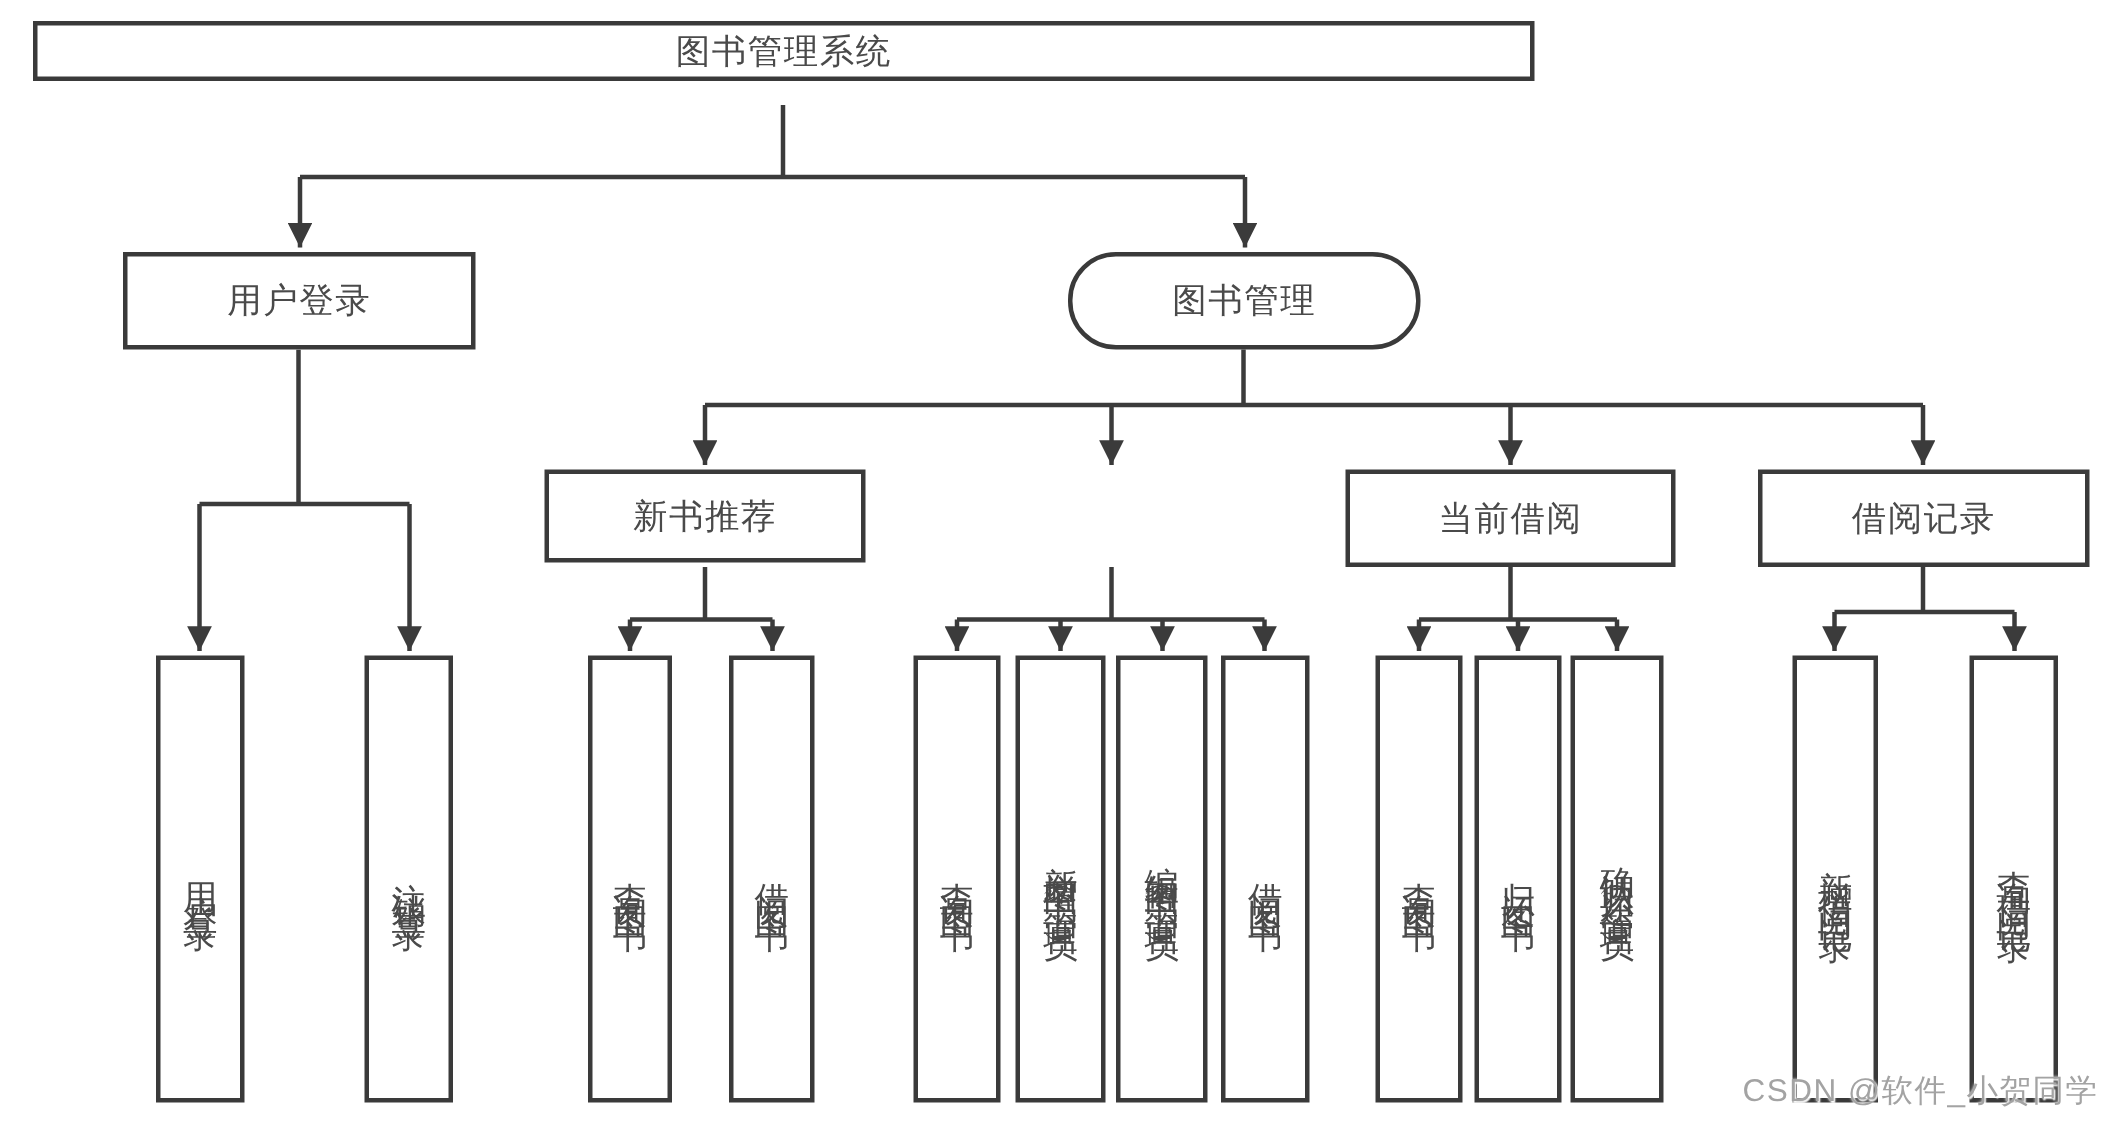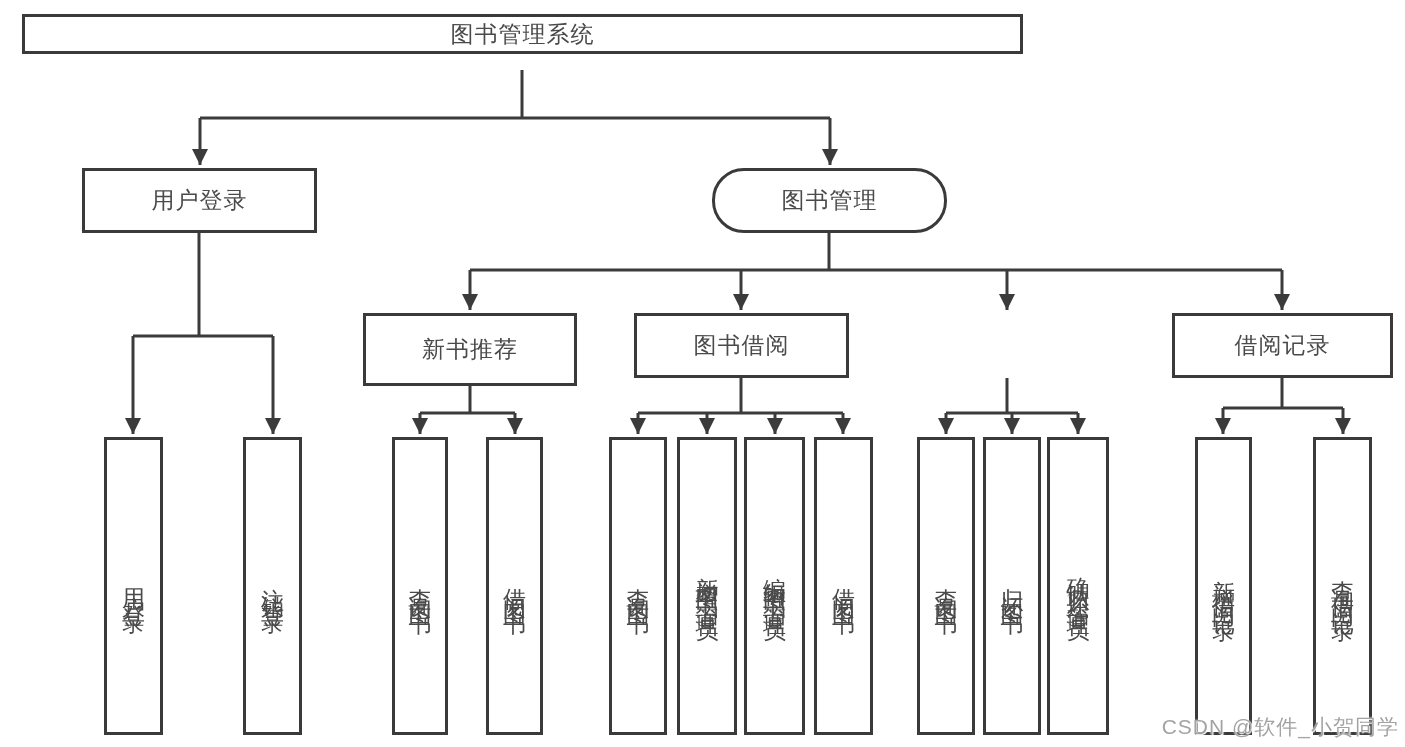--- a/index.html
+++ b/index.html
@@ -106,22 +106,22 @@
       <path d="M1223 408 V434" marker-end="url(#arrow)"></path>
       <path d="M1343 408 V434" marker-end="url(#arrow)"></path>
     </g>
   </svg>
 
   <div class="box h" style="left:22px; top:14px; width:1001px; height:40px;">图书管理系统</div>
 
   <div class="box h" style="left:82px; top:168px; width:235px; height:65px;">用户登录</div>
   <div class="box h" style="left:712px; top:168px; width:235px; height:65px;border-radius:32px;">图书管理</div>
 
-  <div class="box h" style="left:363px; top:313px; width:214px; height:73px;">新书推荐</div>
-  <div class="box h" style="left:634px; top:313px; width:215px; height:65px;">图书借阅</div>
+  <div class="box h" style="left:363px; top:313px; width:214px; height:62px;">新书推荐</div>
+  <div class="box h" style="left:897px; top:313px; width:220px; height:65px;">当前借阅</div>
   <div class="box h" style="left:1172px; top:313px; width:221px; height:65px;">借阅记录</div>
 
   <div class="box v" style="left:104px; top:437px; width:59px; height:298px;">用户登录</div>
   <div class="box v" style="left:243px; top:437px; width:59px; height:298px;">注销登录</div>
 
   <div class="box v" style="left:392px; top:437px; width:56px; height:298px;">查询图书</div>
   <div class="box v" style="left:486px; top:437px; width:57px; height:298px;">借阅图书</div>
 
   <div class="box v" style="left:609px; top:437px; width:58px; height:298px;">查询图书</div>
   <div class="box v" style="left:677px; top:437px; width:60px; height:298px; letter-spacing:6px;">新增图书（管理员）</div>

